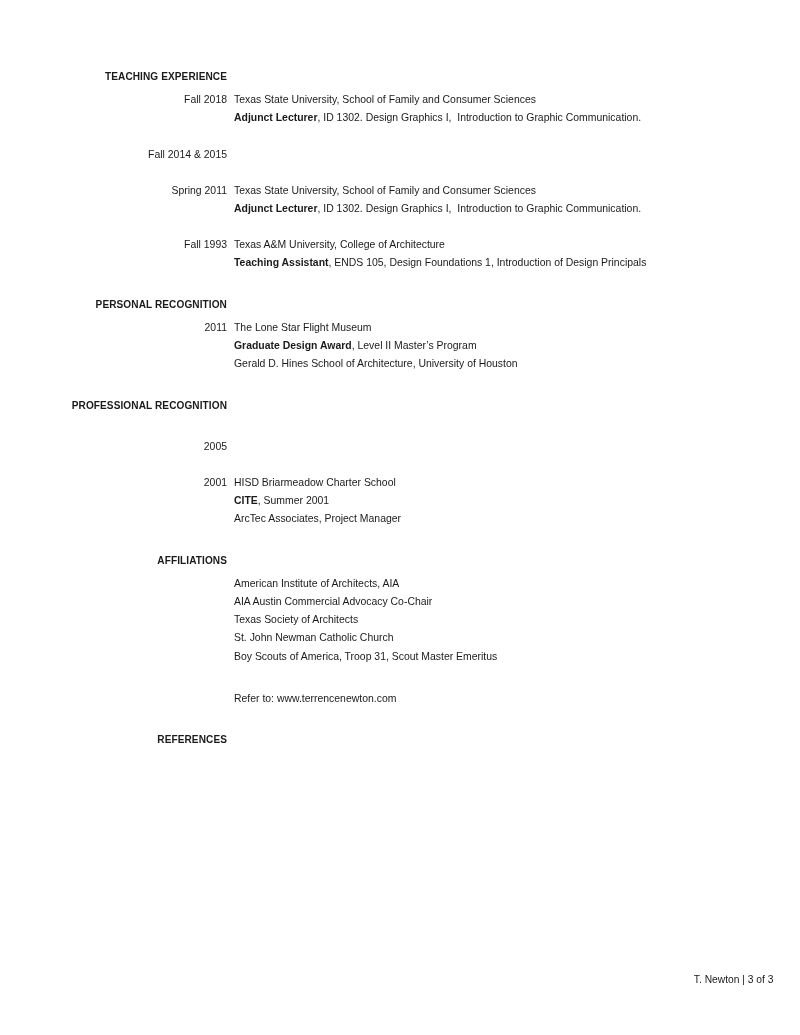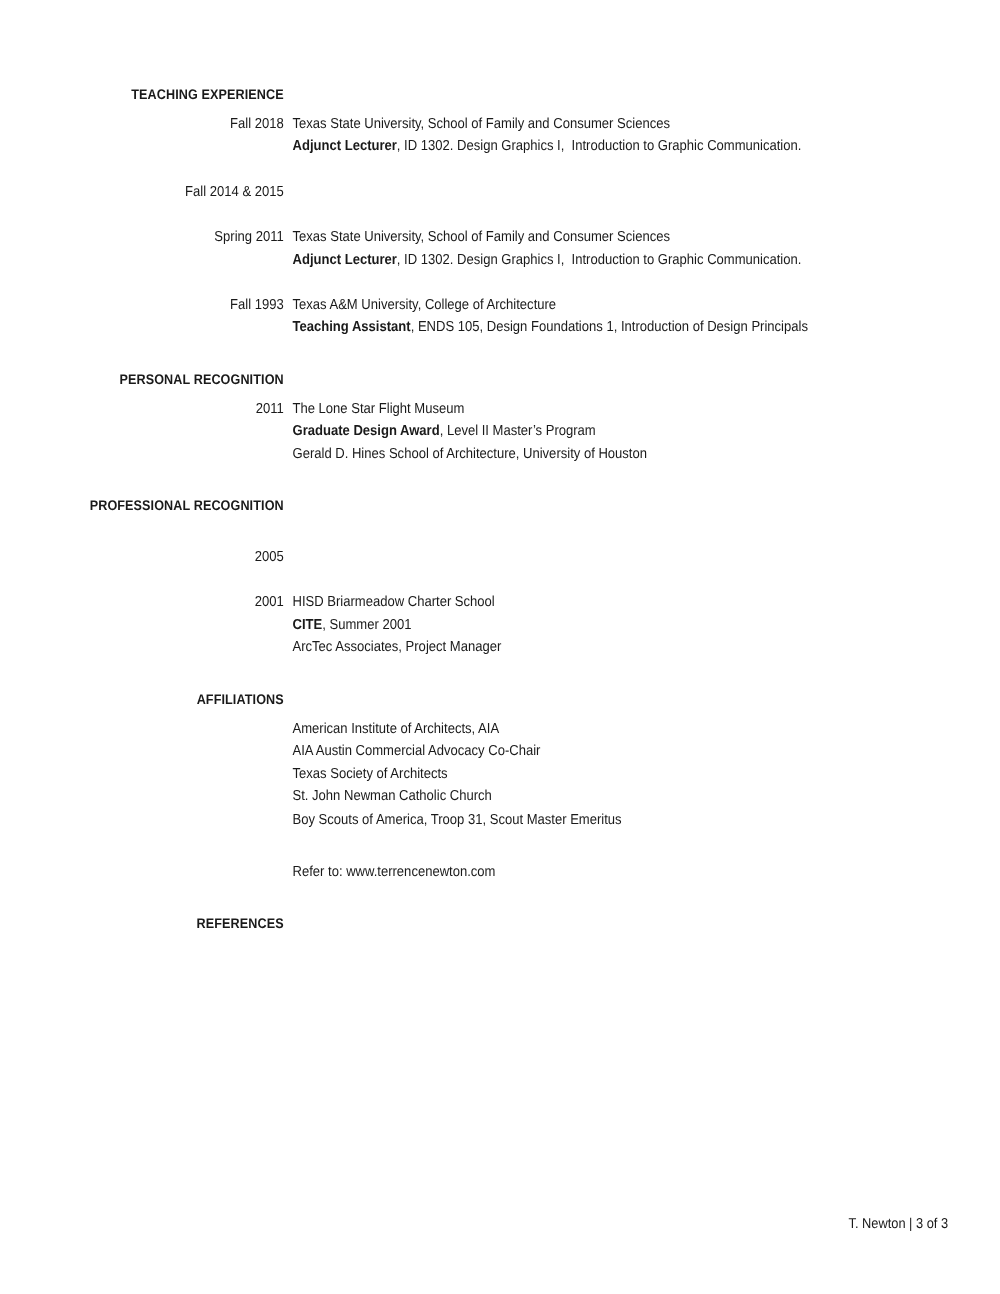--- a/index.html
+++ b/index.html
@@ -95,21 +95,21 @@
 
   .gap-entry { height: 18px; }
   .gap-section { height: 24px; }
 
   
   .footer {
     position: absolute;
     left: 0;
     top: 971px;
     width: 800px;
-    padding-right: 42px;
+    padding-right: 27px;
     box-sizing: border-box;
     text-align: right;
     font-size: 11.4px;
     line-height: 16px;
     color: #1a1a1a;
   }
   .footer span {
     display: inline-block;
     transform: scaleX(0.90);
     transform-origin: right center;

